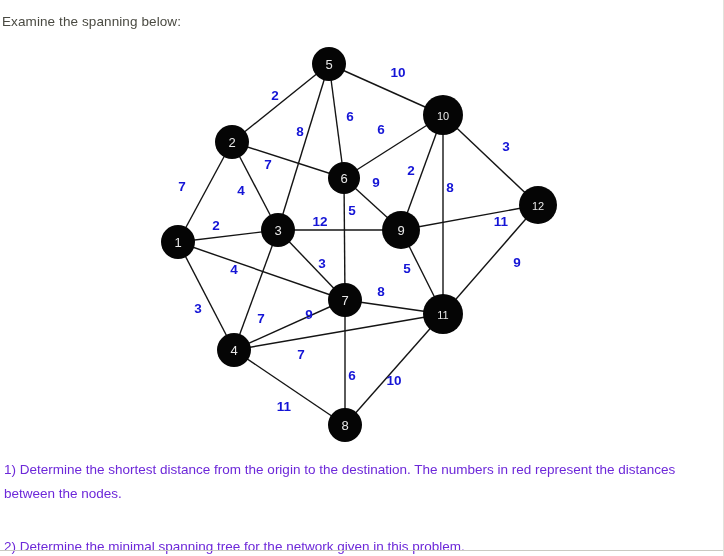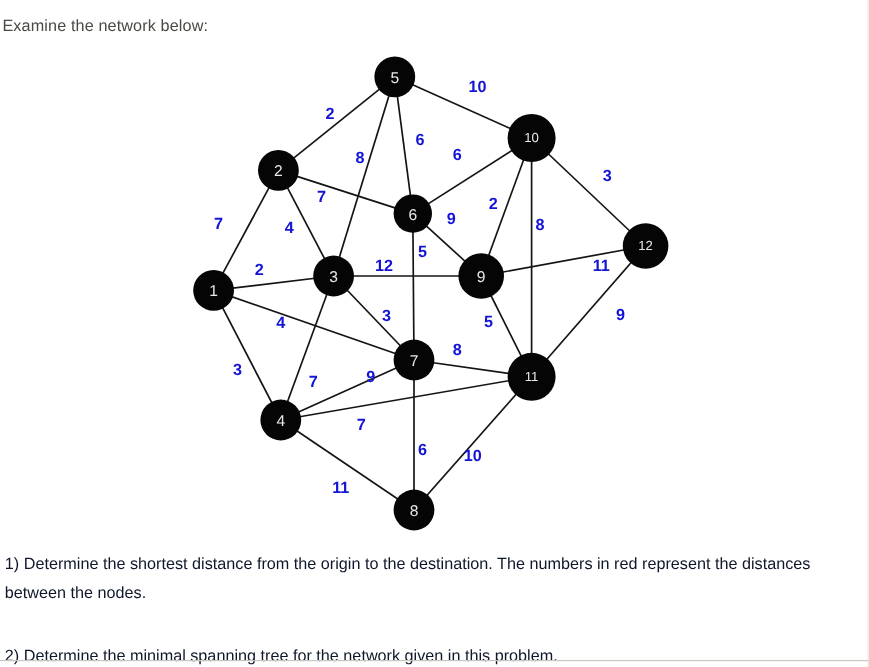--- a/index.html
+++ b/index.html
@@ -69,21 +69,21 @@
     dominant-baseline: central;
   }
   .questions {
     position: absolute;
     left: 2px;
     width: 716px;
   }
   .q-block {
     font-size: 13.5px;
     line-height: 24px;
-    color: #0f172a;
+    color: #6d28d9;
   }
   #q1 { position: absolute; top: 458px; left: 2px; width: 706px; }
   #q2 { position: absolute; top: 521px; left: 2px; width: 706px; margin-top: 14px; }
   .bottom-rule {
     position: absolute;
     left: 0;
     top: 550px;
     width: 724px;
     height: 1px;
     background: #c9c9c2;
@@ -95,21 +95,21 @@
     width: 1px;
     height: 556px;
     background: #e2e2dc;
   }
 </style>
 </head>
 <body>
 
 <div id="page">
 
-  <div class="prompt-top">Examine the network below:</div>
+  <div class="prompt-top">Examine the spanning below:</div>
 
   <div id="graph-area">
     <svg id="graph-svg" width="724" height="418" viewBox="0 0 724 418">
       <g id="edges-group">
           <line x1="178" y1="208" x2="232" y2="108" class="edge-line" stroke="#141414"></line>
           <line x1="178" y1="208" x2="278" y2="196" class="edge-line" stroke="#141414"></line>
           <line x1="178" y1="208" x2="234" y2="316" class="edge-line" stroke="#141414"></line>
           <line x1="178" y1="208" x2="345" y2="266" class="edge-line" stroke="#141414"></line>
           <line x1="232" y1="108" x2="329" y2="30" class="edge-line" stroke="#141414"></line>
           <line x1="232" y1="108" x2="278" y2="196" class="edge-line" stroke="#141414"></line>

